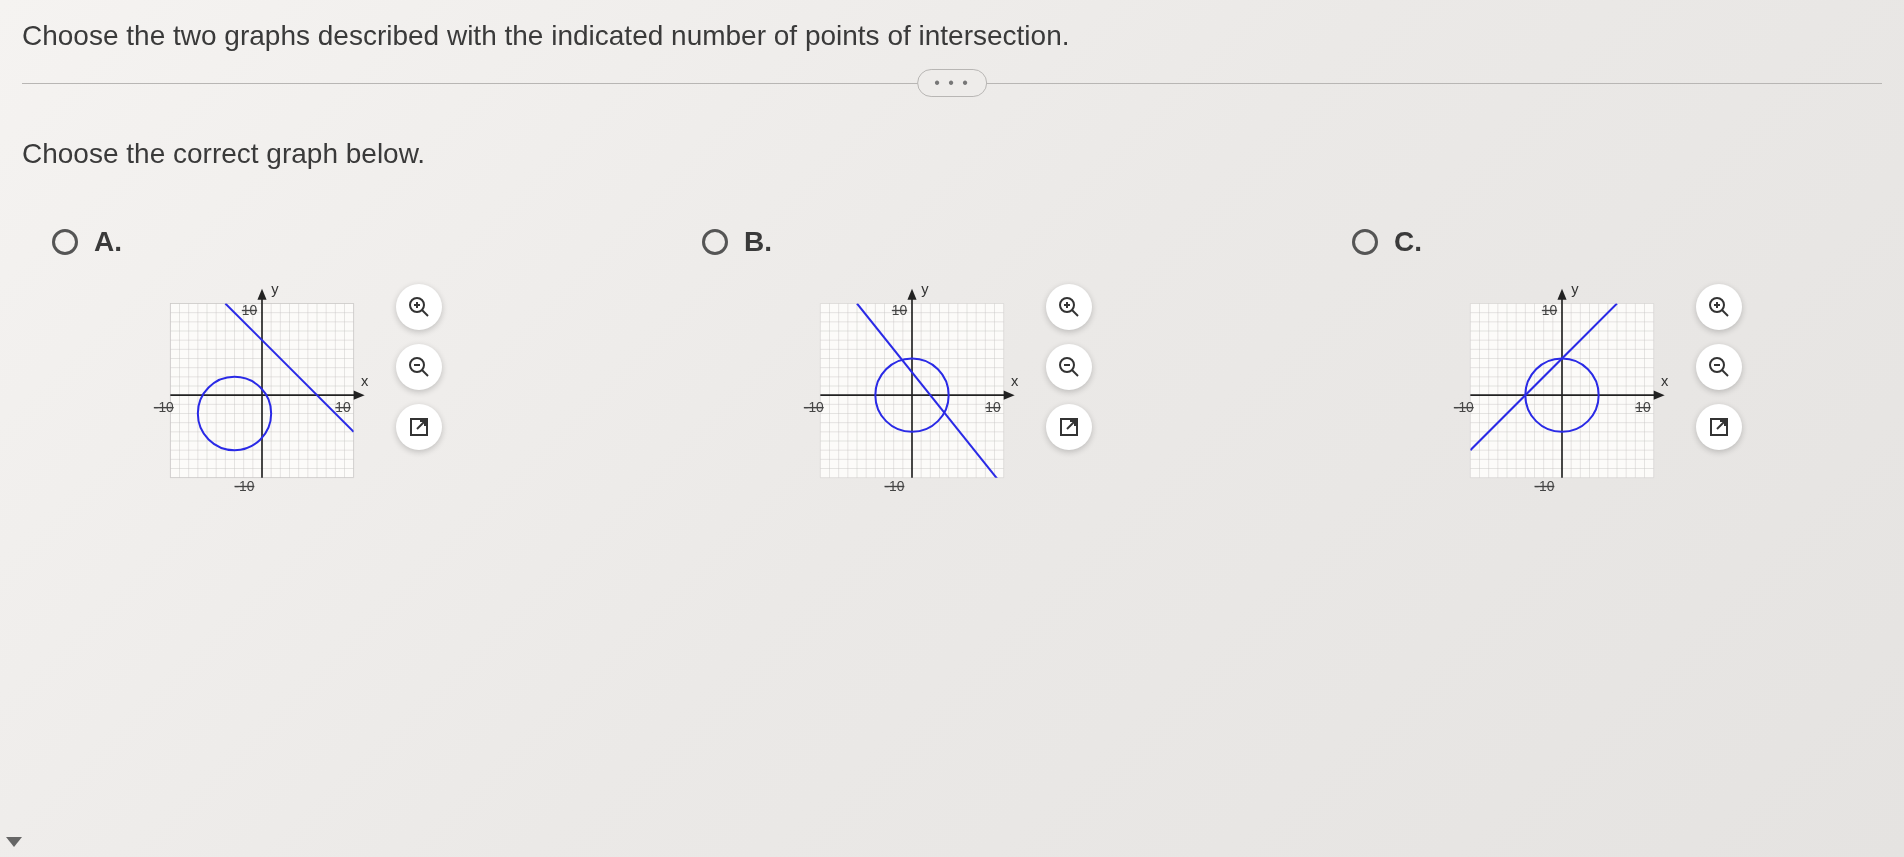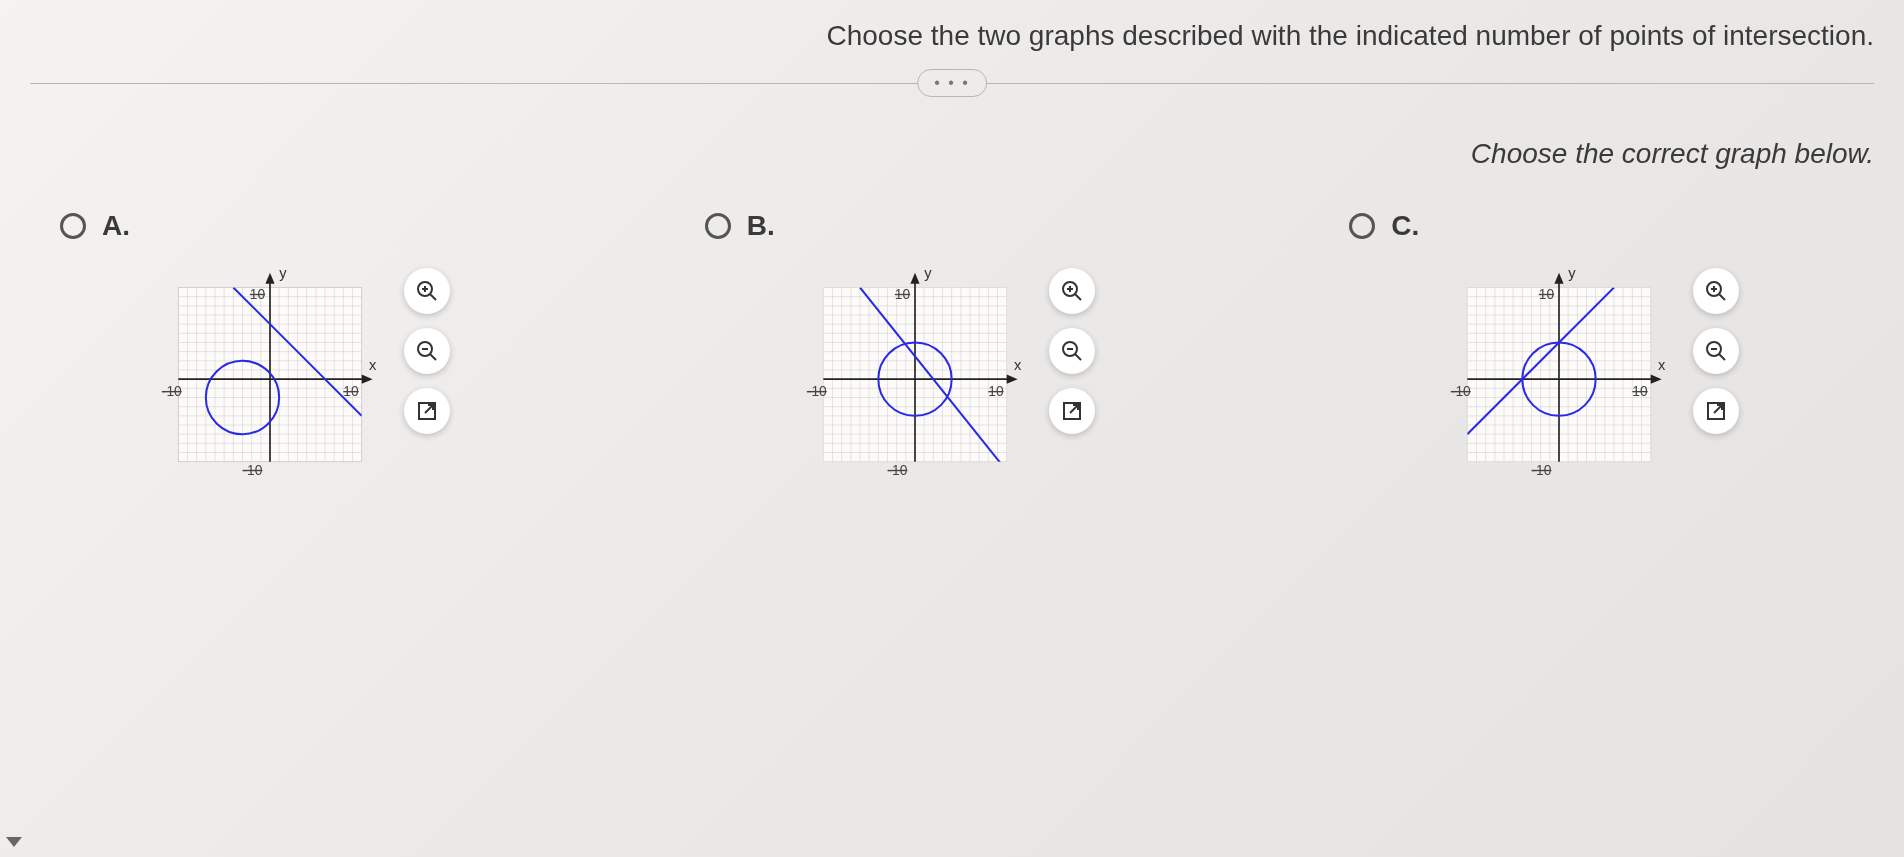--- a/index.html
+++ b/index.html
@@ -4,23 +4,22 @@
 <style>
   * { box-sizing: border-box; margin: 0; padding: 0; }
   html, body { width: 100%; height: 100%; }
   body {
     font-family: Arial, Helvetica, sans-serif;
     background: linear-gradient(135deg, #f5f3f1 0%, #ebe9e7 50%, #e5e3e1 100%);
     color: #3a3a3a;
     font-size: 28px;
   }
   .page {
-    padding: 20px 30px;
+    padding: 20px 22px;
     min-height: 100%;
-    text-align: right;
   }
   .question-text { margin-bottom: 16px; font-weight: 400; }
   .subtext { margin-bottom: 40px; }
   .divider-wrap {
     position: relative;
     height: 30px;
     margin: 0 0 40px 0;
   }
   .divider-line {
     position: absolute;
@@ -35,21 +34,21 @@
     transform: translate(-50%, -50%);
     background: #eeeceA;
     border: 1px solid #b8b6b4;
     border-radius: 14px;
     padding: 4px 16px;
     font-size: 16px;
     color: #777;
     letter-spacing: 2px;
     cursor: pointer;
   }
-  .prompt { margin-bottom: 40px; font-style: italic; }
+  .prompt { margin-bottom: 56px; }
   .options {
     display: flex;
     gap: 120px;
     padding-left: 30px;
   }
   .option {
     display: flex;
     flex-direction: column;
     gap: 18px;
     flex: 1;

